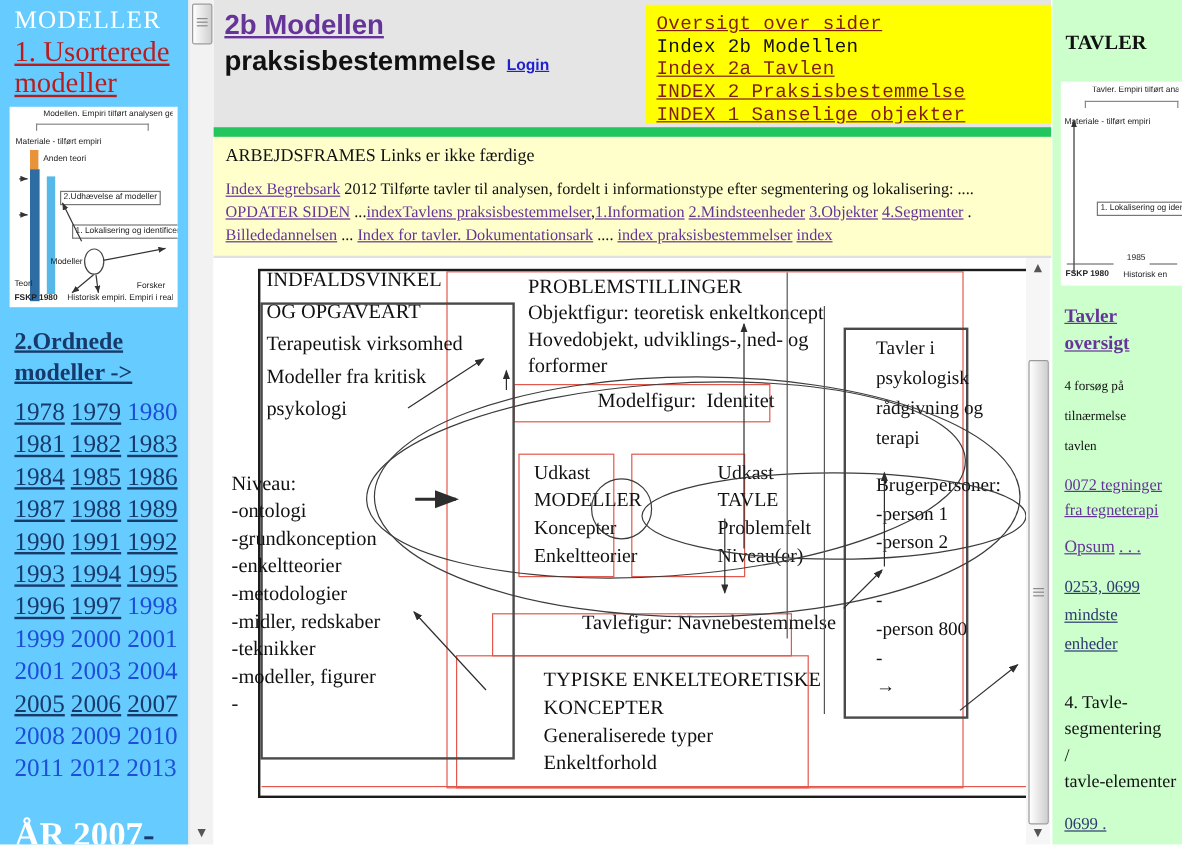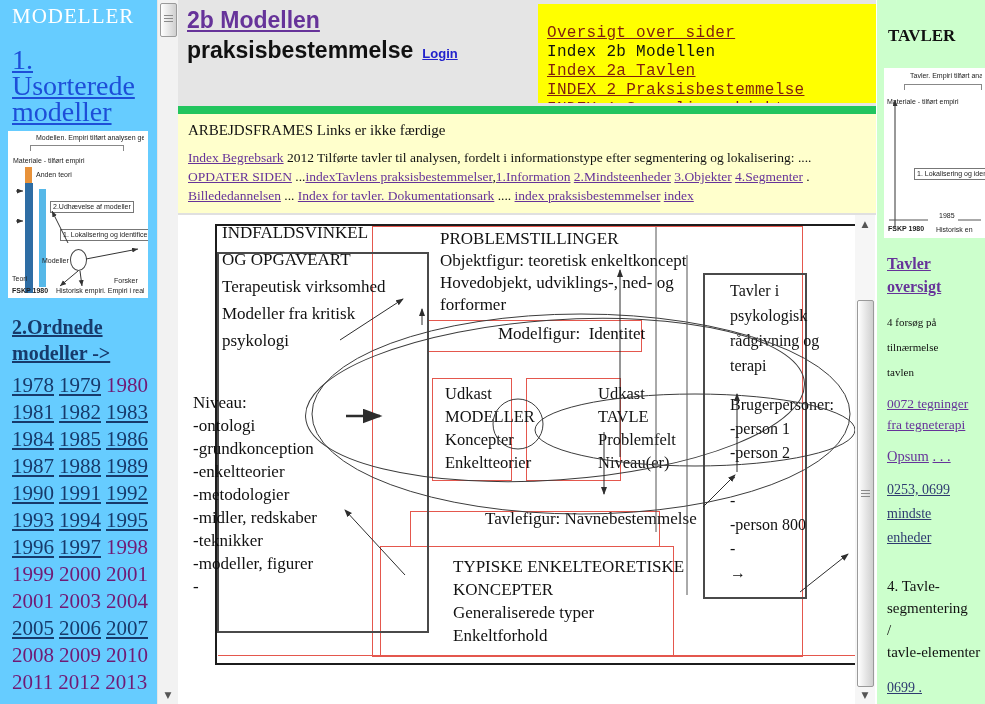--- a/index.html
+++ b/index.html
@@ -3,32 +3,32 @@
 <meta charset="utf-8">
 <style>
   html,body{margin:0;padding:0;background:#fff;}
   .page{position:relative;width:985px;height:704px;overflow:hidden;background:#fff;
         font-family:"Liberation Serif","DejaVu Serif",serif;}
 
   
   .frame-left{position:absolute;left:0;top:0;width:157px;height:704px;background:#66ccff;overflow:hidden;}
   .fl-inner{padding:4px 0 0 12px;}
   .fl-title{font-size:21px;color:#ffffff;letter-spacing:1px;}
-  .fl-link1{display:block;font-size:28px;line-height:26px;color:#1d4ed8;text-decoration:underline;width:138px;margin-top:18px;cursor:pointer;}
+  .fl-link1{display:block;font-size:24px;line-height:26px;color:#b91c1c;text-decoration:underline;width:138px;margin-top:2px;cursor:pointer;}
   .thumb-l{position:relative;width:140px;height:167px;background:#ffffff;margin:6px 0 0 -4px;overflow:hidden;
            font-family:"Liberation Sans",sans-serif;color:#222;}
   .tl-txt{position:absolute;font-size:7px;line-height:8px;white-space:nowrap;}
   .tl-box{position:absolute;border:1px solid #777;background:#fff;font-size:7px;line-height:8px;padding:1px 2px;white-space:nowrap;overflow:hidden;}
   .tl-bracket{position:absolute;border:1px solid #888;border-bottom:none;height:5px;}
   .tl-bar{position:absolute;}
   .fl-link2{display:block;font-size:20px;line-height:26px;font-weight:bold;color:#173a6b;text-decoration:underline;width:140px;margin-top:16px;cursor:pointer;}
   .years{margin-top:6px;width:148px;font-size:21px;line-height:27px;}
   .yr{margin-right:5px;white-space:nowrap;}
   .yr.link{color:#173a6b;text-decoration:underline;cursor:pointer;}
-  .yr.plain{color:#701a75;}
+  .yr.plain{color:#1d4ed8;}
   .fl-footer{margin-top:24px;font-size:29px;line-height:36px;font-weight:bold;color:#ffffff;}
   .fl-footer .dash{color:#173a6b;text-decoration:underline;cursor:pointer;}
 
   
   .sb{position:absolute;background:#f2f2f2;}
   .sb-left{left:157px;top:0;width:20px;height:704px;border-left:1px solid #e6e6e6;}
   .sb-thumb{position:absolute;left:2px;width:15px;background:linear-gradient(90deg,#ffffff,#cfcfcf);border:1px solid #9a9a9a;border-radius:2px;}
   .grip{position:absolute;left:3px;right:3px;height:1px;background:#8a8a8a;box-shadow:0 3px 0 #8a8a8a,0 6px 0 #8a8a8a;}
   .sb-btn{position:absolute;left:0;width:100%;text-align:center;color:#555;font-size:9px;line-height:14px;cursor:pointer;
           font-family:"DejaVu Sans",sans-serif;}
@@ -38,21 +38,21 @@
 
   
   .frame-center{position:absolute;left:178px;top:0;width:698px;height:704px;background:#fff;}
   .pink{position:absolute;left:0;top:0;width:698px;height:106px;background:#e5e5e5;overflow:hidden;}
   .pink-title{position:absolute;left:9px;top:5px;font-family:"Liberation Sans",sans-serif;font-weight:bold;font-size:23px;line-height:30px;}
   .pt-link{color:#663399;text-decoration:underline;cursor:pointer;}
   .pt-rest{color:#111;}
   .pt-login{font-size:13px;color:#2222cc;text-decoration:underline;margin-left:9px;cursor:pointer;}
   .yellowbox{position:absolute;left:360px;top:4px;width:338px;height:99px;background:#ffff00;overflow:hidden;
              font-family:"Liberation Mono","DejaVu Sans Mono",monospace;font-size:16px;line-height:19px;letter-spacing:.3px;
-             padding:20px 0 0 9px;box-sizing:border-box;color:#111;}
+             padding:7px 0 0 9px;box-sizing:border-box;color:#111;}
   .ybx-line{display:block;white-space:nowrap;}
   .ybx-line.ylink{color:#801f0f;text-decoration:underline;cursor:pointer;}
 
   .cream{position:absolute;left:0;top:106px;width:698px;height:107px;background:#ffffcc;border-top:8px solid #22c55e;box-sizing:border-box;overflow:hidden;}
   .cream-l1{margin:8px 0 0 10px;font-size:15px;color:#111;}
   .cream-p{margin:9px 10px 0 10px;font-size:13.5px;line-height:19px;color:#111;}
   .plink{color:#663399;text-decoration:underline;cursor:pointer;}
 
   
   .white{position:absolute;left:0;top:213px;width:698px;height:491px;background:#ffffff;border-top:2px solid #e0e0e0;box-sizing:border-box;}

